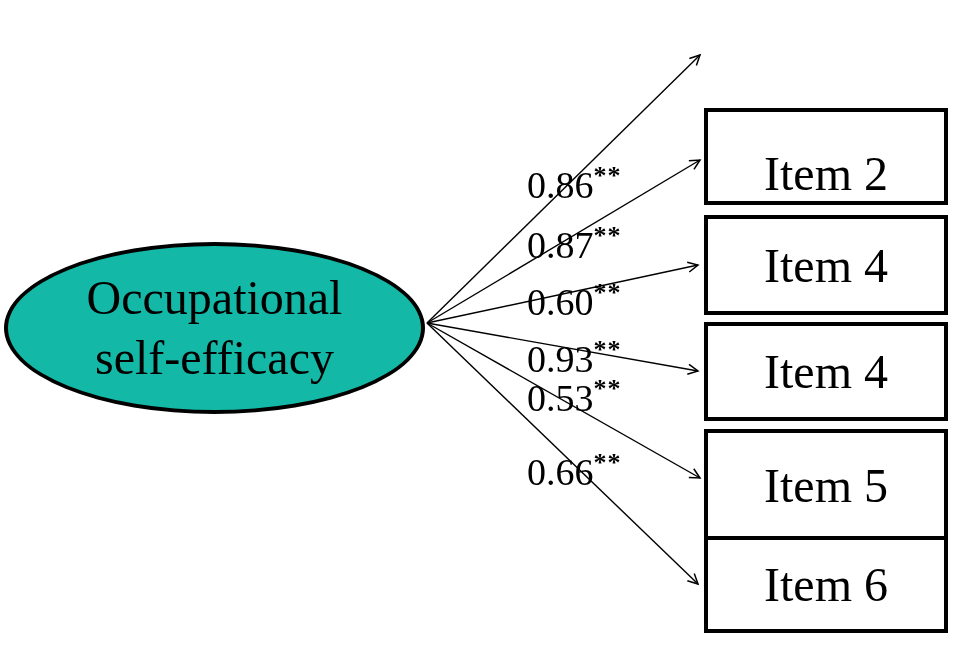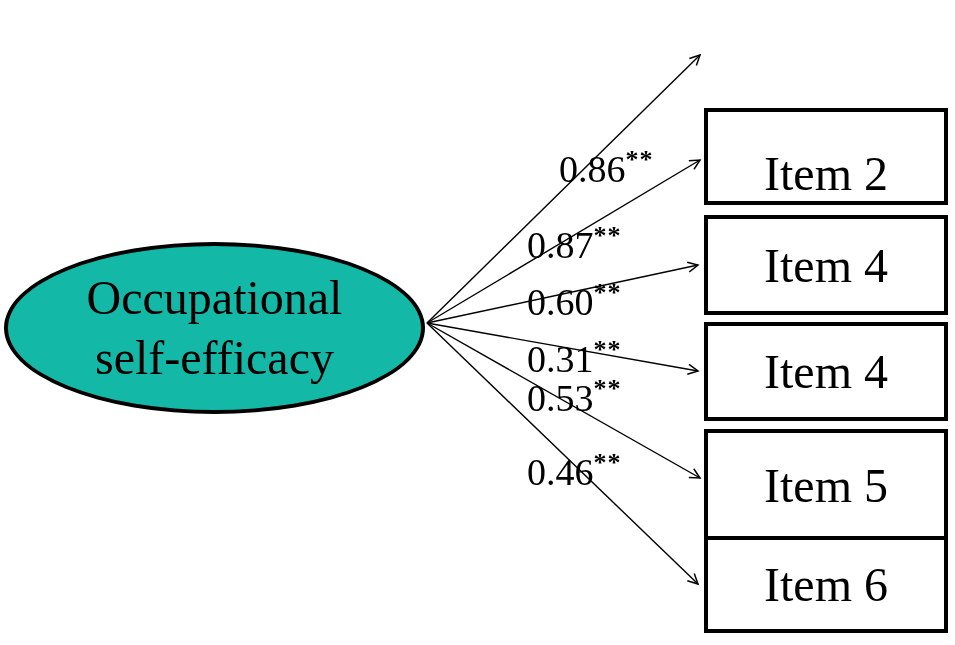--- a/index.html
+++ b/index.html
@@ -76,21 +76,21 @@
     vertical-align: super;
     letter-spacing: 1px;
   }
   
   #box-1 { top: 3px; }
   #box-2 { top: 108px; align-items: flex-end; }
   #box-3 { top: 215px; height: 100px; }
   #box-4 { top: 322px; height: 99px; }
   #box-5 { top: 429px; height: 112px; }
   #box-6 { top: 536px; }
-  #load-1 { top: 140px; margin-left: 32px; }
+  #load-1 { top: 156px; }
   #load-2 { top: 216px; }
   #load-3 { top: 273px; }
   #load-4 { top: 330px; }
   #load-5 { top: 369px; }
   #load-6 { top: 443px; }
 </style>
 </head>
 <body>
 
 <div class="canvas">
@@ -133,22 +133,22 @@
   <div class="loading-label" id="load-1">
     <span class="num">0.86</span><span class="stars">**</span>
   </div>
   <div class="loading-label" id="load-2">
     <span class="num">0.87</span><span class="stars">**</span>
   </div>
   <div class="loading-label" id="load-3">
     <span class="num">0.60</span><span class="stars">**</span>
   </div>
   <div class="loading-label" id="load-4">
-    <span class="num">0.31</span><span class="stars">**</span>
+    <span class="num">0.93</span><span class="stars">**</span>
   </div>
   <div class="loading-label" id="load-5">
     <span class="num">0.53</span><span class="stars">**</span>
   </div>
   <div class="loading-label" id="load-6">
-    <span class="num">0.46</span><span class="stars">**</span>
+    <span class="num">0.66</span><span class="stars">**</span>
   </div>
 
 </div>
 
 </body></html>

